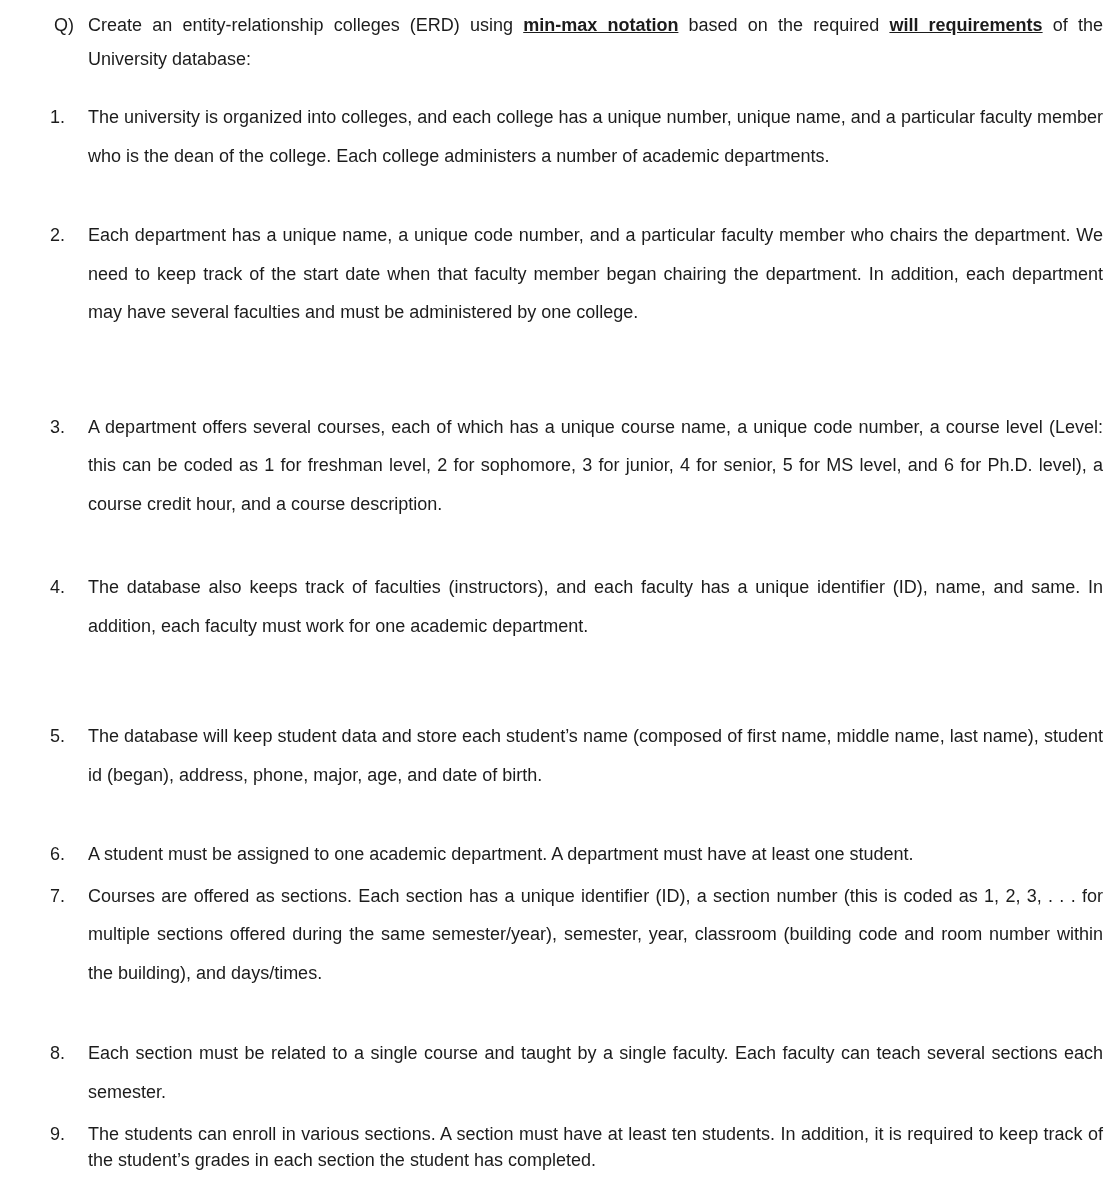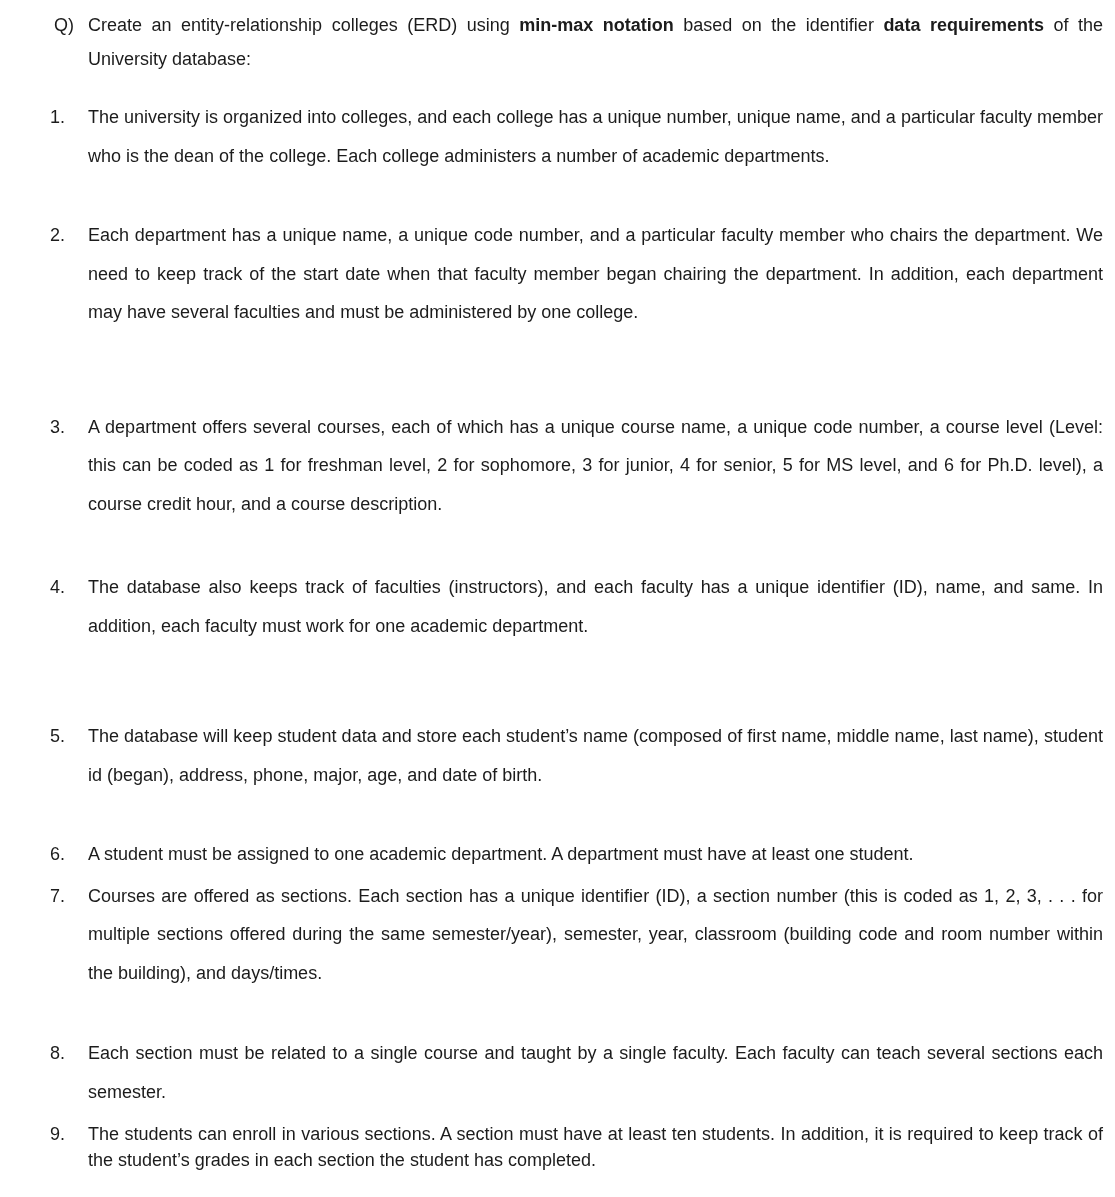--- a/index.html
+++ b/index.html
@@ -34,39 +34,39 @@
     line-height: 34px;
     margin-bottom: 22px;
   }
   .q-row .marker { padding-left: 4px; box-sizing: border-box; }
   .item {
     line-height: 38.5px;
   }
   .item.tight {
     line-height: 26px;
   }
-  .bold { font-weight: bold; }
+  .bold { font-weight: bold; text-decoration: underline; }
   
   .g41 { margin-bottom: 41px; }
   .g76 { margin-bottom: 76px; }
   .g45 { margin-bottom: 45px; }
   .g72 { margin-bottom: 72px; }
   .g3  { margin-bottom: 3px; }
   .g42 { margin-bottom: 42px; }
   .g10 { margin-bottom: 10px; }
 </style>
 </head>
 <body>
 
 <div class="doc">
 
   <div class="para q-row">
     <span class="marker">Q)</span>
     <div class="ptext">
-      <span>Create an entity-relationship colleges (ERD) using </span><span class="bold">min-max notation</span><span> based on the identifier </span><span class="bold">data requirements</span><span> of the University database:</span>
+      <span>Create an entity-relationship colleges (ERD) using </span><span class="bold">min-max notation</span><span> based on the required </span><span class="bold">will requirements</span><span> of the University database:</span>
     </div>
   </div>
 
   <div class="para item g41">
     <span class="marker">1.</span>
     <div class="ptext">The university is organized into colleges, and each college has a unique number, unique name, and a particular faculty member who is the dean of the college. Each college administers a number of academic departments.</div>
   </div>
 
   <div class="para item g76">
     <span class="marker">2.</span>

